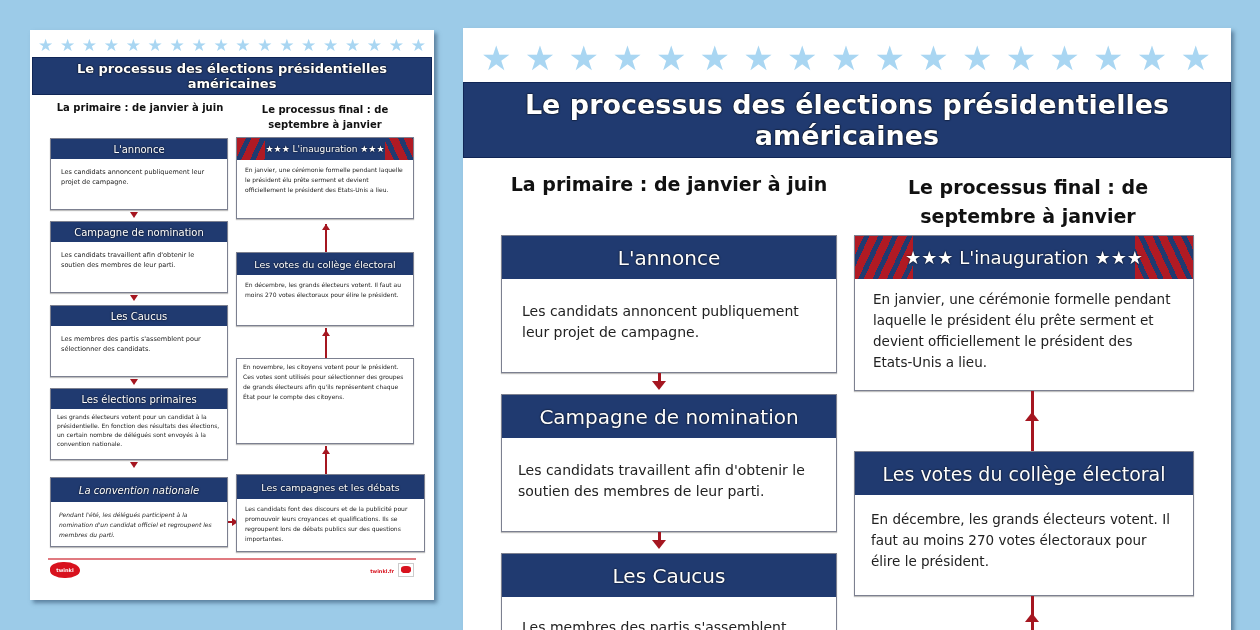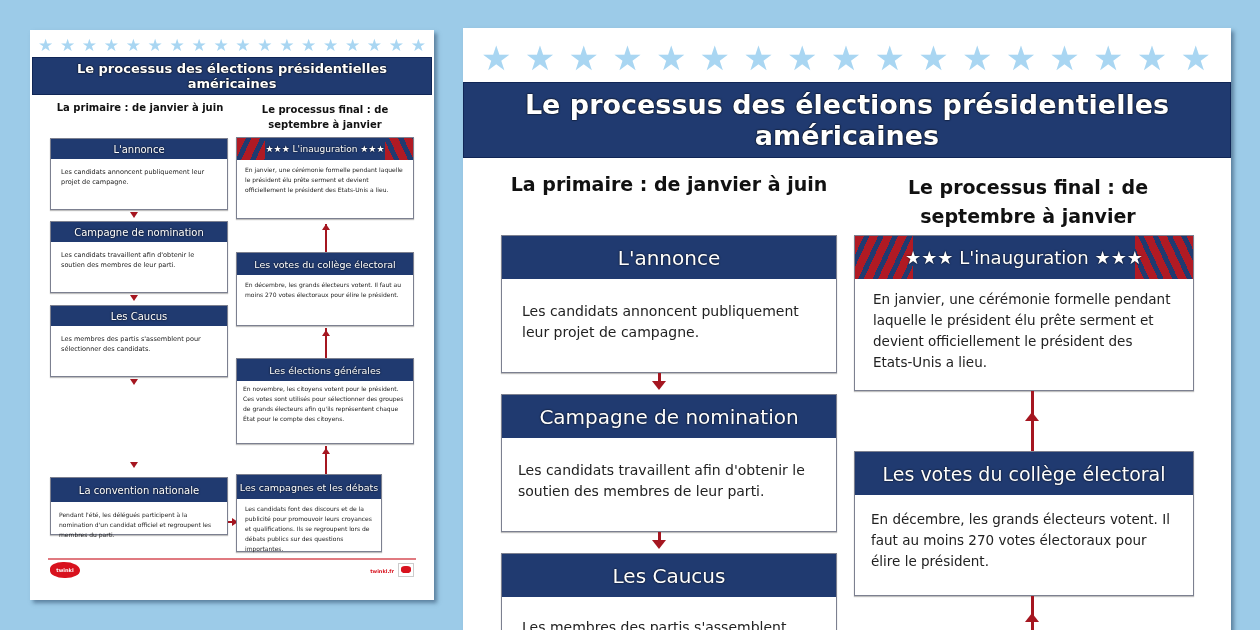--- a/index.html
+++ b/index.html
@@ -97,21 +97,27 @@
         <span class="head-label">Campagne de nomination</span>
       </div>
     <div class="card-body" style="padding:8px 10px; font-size:6.5px; line-height:10px;">Les candidats travaillent afin d'obtenir le soutien des membres de leur parti.</div>
   </div>
   <div class="card" style="left:20px; top:275px; width:178px; height:72px;">
     <div class="card-head" style="height:20px; font-size:10px;">
         <span class="head-label">Les Caucus</span>
       </div>
     <div class="card-body" style="padding:8px 10px; font-size:6.5px; line-height:10px;">Les membres des partis s'assemblent pour sélectionner des candidats.</div>
   </div>
-  <div class="card" style="left:20px; top:447px; width:178px; height:58px;">
+  <div class="card" style="left:20px; top:358px; width:178px; height:72px;">
+    <div class="card-head" style="height:20px; font-size:10px;">
+        <span class="head-label">Les élections primaires</span>
+      </div>
+    <div class="card-body" style="padding:3px 6px; font-size:6px; line-height:9px;">Les grands électeurs votent pour un candidat à la présidentielle. En fonction des résultats des élections, un certain nombre de délégués sont envoyés à la convention nationale.</div>
+  </div>
+  <div class="card" style="left:20px; top:447px; width:178px; height:70px;font-style:italic;">
     <div class="card-head" style="height:24px; font-size:10px;">
         <span class="head-label">La convention nationale</span>
       </div>
     <div class="card-body" style="padding:8px 8px; font-size:6px; line-height:10px;">Pendant l'été, les délégués participent à la nomination d'un candidat officiel et regroupent les membres du parti.</div>
   </div>
 
   <div class="arrow-head-down" style="left:100px; top:182px; border-left-width:4px; border-right-width:4px; border-top-width:6px;"></div>
   <div class="arrow-head-down" style="left:100px; top:265px; border-left-width:4px; border-right-width:4px; border-top-width:6px;"></div>
   <div class="arrow-head-down" style="left:100px; top:349px; border-left-width:4px; border-right-width:4px; border-top-width:6px;"></div>
   <div class="arrow-head-down" style="left:100px; top:432px; border-left-width:4px; border-right-width:4px; border-top-width:6px;"></div>
@@ -127,26 +133,23 @@
     </div>
     <div class="card-body" style="padding:5px 8px; font-size:6px; line-height:10px;">En janvier, une cérémonie formelle pendant laquelle le président élu prête serment et devient officiellement le président des Etats-Unis a lieu.</div>
   </div>
   <div class="card" style="left:206px; top:222px; width:178px; height:74px;">
     <div class="card-head" style="height:22px; font-size:9.5px;">
         <span class="head-label">Les votes du collège électoral</span>
       </div>
     <div class="card-body" style="padding:5px 8px; font-size:6px; line-height:10px;">En décembre, les grands électeurs votent. Il faut au moins 270 votes électoraux pour élire le président.</div>
   </div>
   <div class="card" style="left:206px; top:328px; width:178px; height:86px;">
-    <div class="card-head" style="height:22px; font-size:9.5px;">
-        <span class="head-label">Les élections générales</span>
-      </div>
     <div class="card-body" style="padding:3px 6px; font-size:6px; line-height:10px;">En novembre, les citoyens votent pour le président. Ces votes sont utilisés pour sélectionner des groupes de grands électeurs afin qu'ils représentent chaque État pour le compte des citoyens.</div>
   </div>
-  <div class="card" style="left:206px; top:444px; width:146px; height:78px;">
+  <div class="card" style="left:206px; top:444px; width:189px; height:78px;">
     <div class="card-head" style="height:24px; font-size:9.5px;">
         <span class="head-label">Les campagnes et les débats</span>
       </div>
     <div class="card-body" style="padding:5px 8px; font-size:6px; line-height:10px;">Les candidats font des discours et de la publicité pour promouvoir leurs croyances et qualifications. Ils se regroupent lors de débats publics sur des questions importantes.</div>
   </div>
 
   <div class="arrow-line" style="left:295px; top:194px; width:2px; height:28px;"></div>
   <div class="arrow-head-up" style="left:292px; top:194px; border-left-width:4px; border-right-width:4px; border-bottom-width:6px;"></div>
   <div class="arrow-line" style="left:295px; top:298px; width:2px; height:30px;"></div>
   <div class="arrow-head-up" style="left:292px; top:300px; border-left-width:4px; border-right-width:4px; border-bottom-width:6px;"></div>

